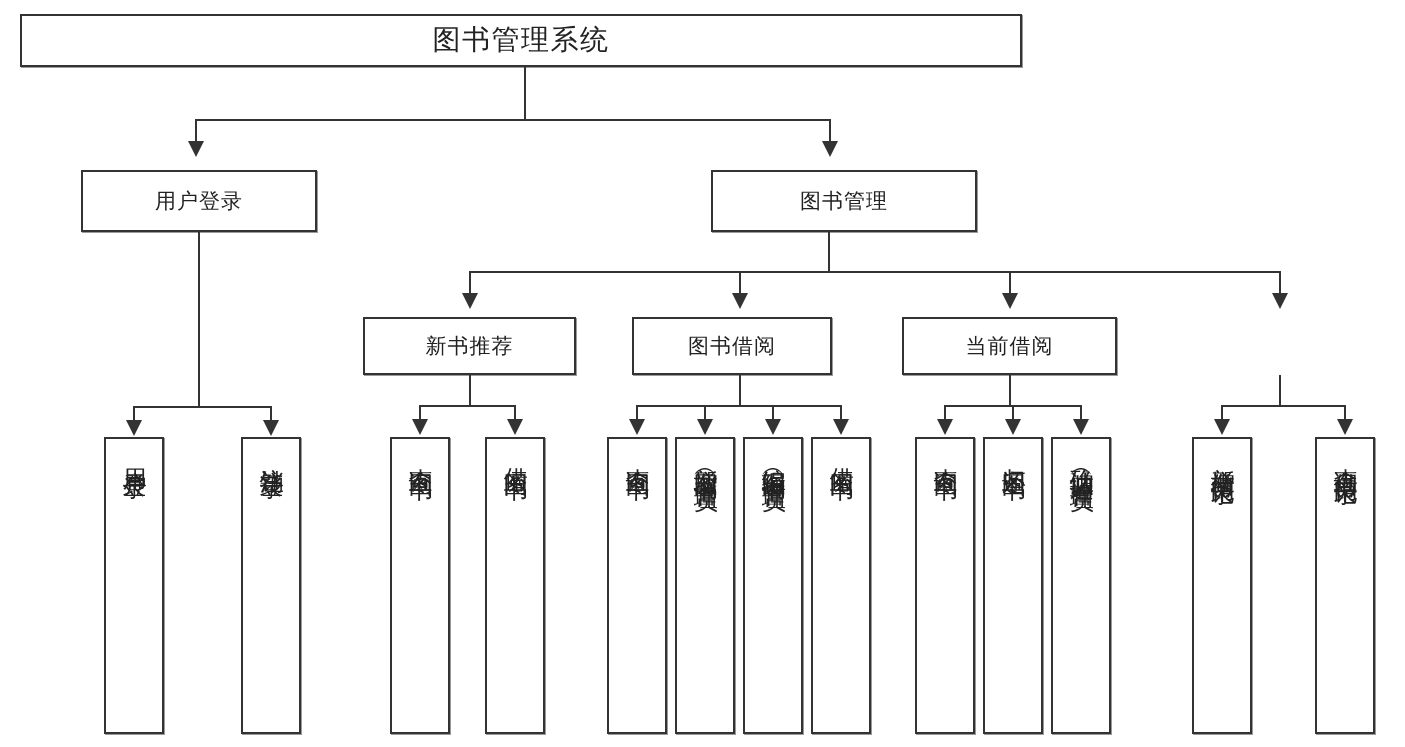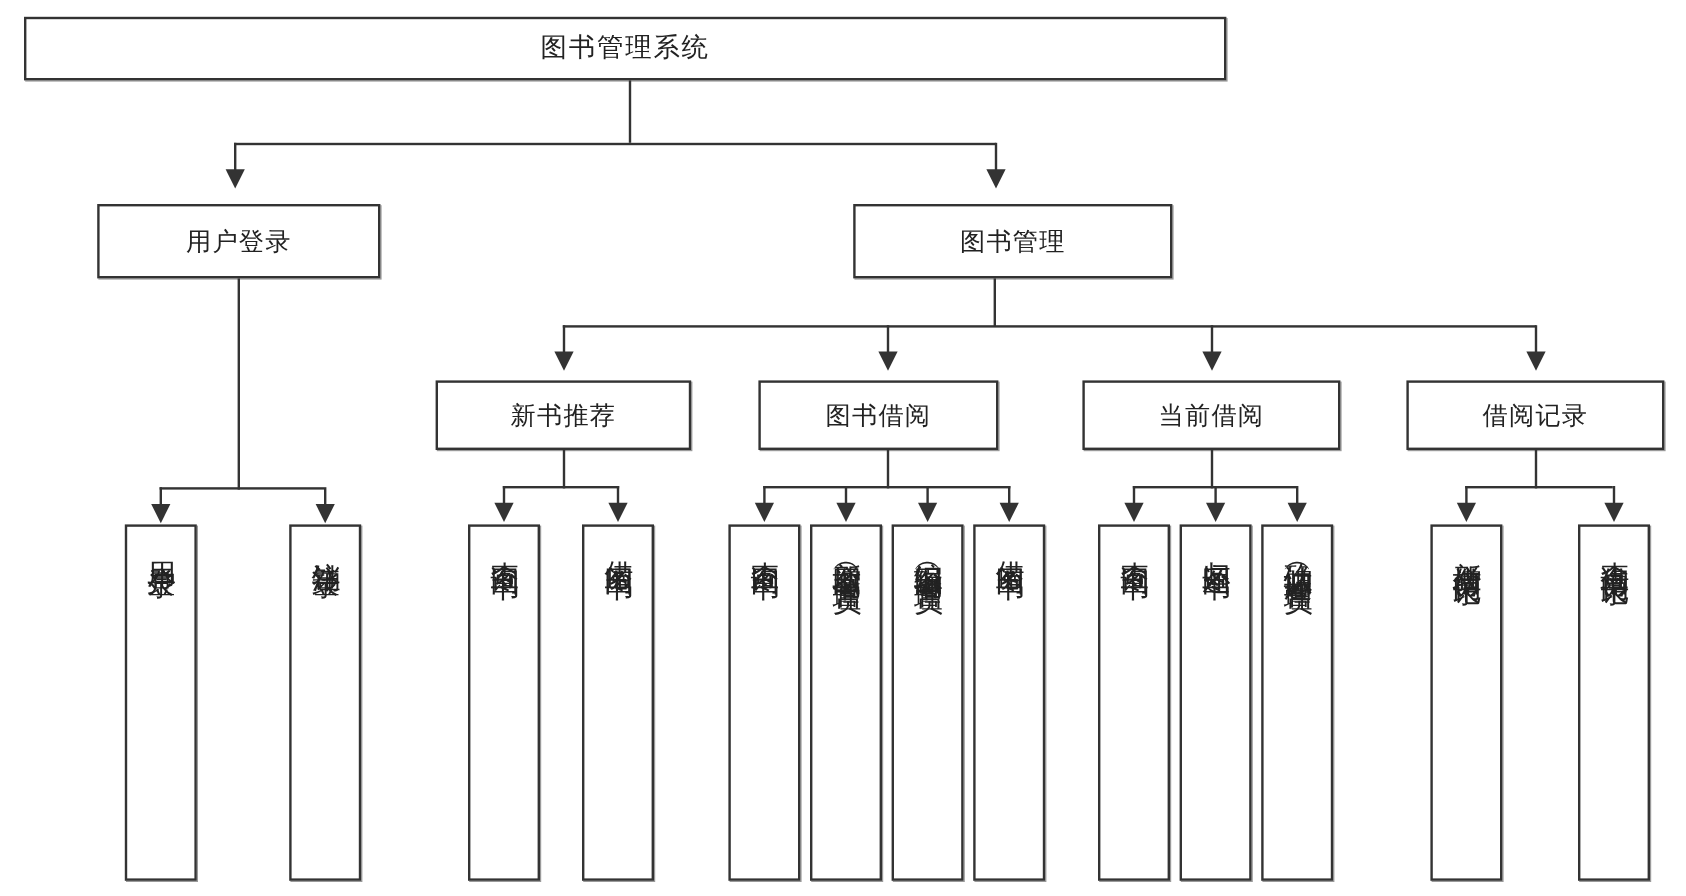--- a/index.html
+++ b/index.html
@@ -30,21 +30,21 @@
     display:block;
     text-align:center;
     line-height:1.15;
     white-space:nowrap;
   }
   
   .node.horiz .label{
     font-size:21px;
     letter-spacing:1px;
   }
-  .node.root .label{font-size:22px;letter-spacing:1.5px;}
+  .node.root .label{font-size:28px;letter-spacing:1.5px;}
   
   .node.vert{
     align-items:flex-start;
     padding-top:10px;
   }
   .node.vert .label{
     writing-mode:vertical-rl;
     text-orientation:upright;
     font-size:24px;
     line-height:1.06;
@@ -123,23 +123,20 @@
 
   <div class="node horiz" style="left:363px;top:317px;width:213px;height:58px;">
     <span class="label">新书推荐</span>
   </div>
   <div class="node horiz" style="left:632px;top:317px;width:200px;height:58px;">
     <span class="label">图书借阅</span>
   </div>
   <div class="node horiz" style="left:902px;top:317px;width:215px;height:58px;">
     <span class="label">当前借阅</span>
   </div>
-  <div class="node horiz" style="left:1172px;top:317px;width:215px;height:58px;">
-    <span class="label">借阅记录</span>
-  </div>
 
   <div class="vline" style="left:469px;top:375px;height:32px;"></div>
   <div class="hline" style="left:419px;top:405px;width:97px;"></div>
   <div class="vline" style="left:419px;top:405px;height:16px;"></div>
   <div class="arrow" style="left:412px;top:419px;"></div>
   <div class="vline" style="left:514px;top:405px;height:16px;"></div>
   <div class="arrow" style="left:507px;top:419px;"></div>
 
   <div class="vline" style="left:739px;top:375px;height:32px;"></div>
   <div class="hline" style="left:636px;top:405px;width:206px;"></div>

